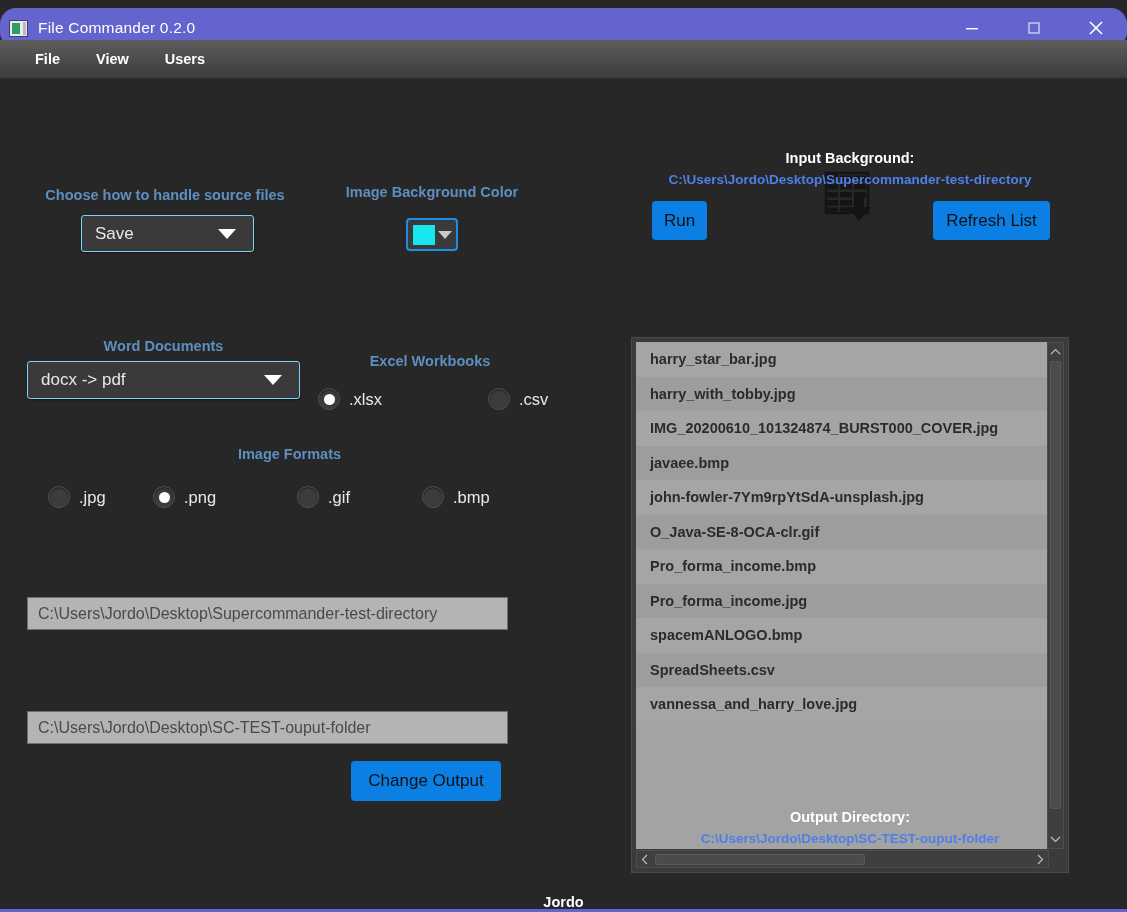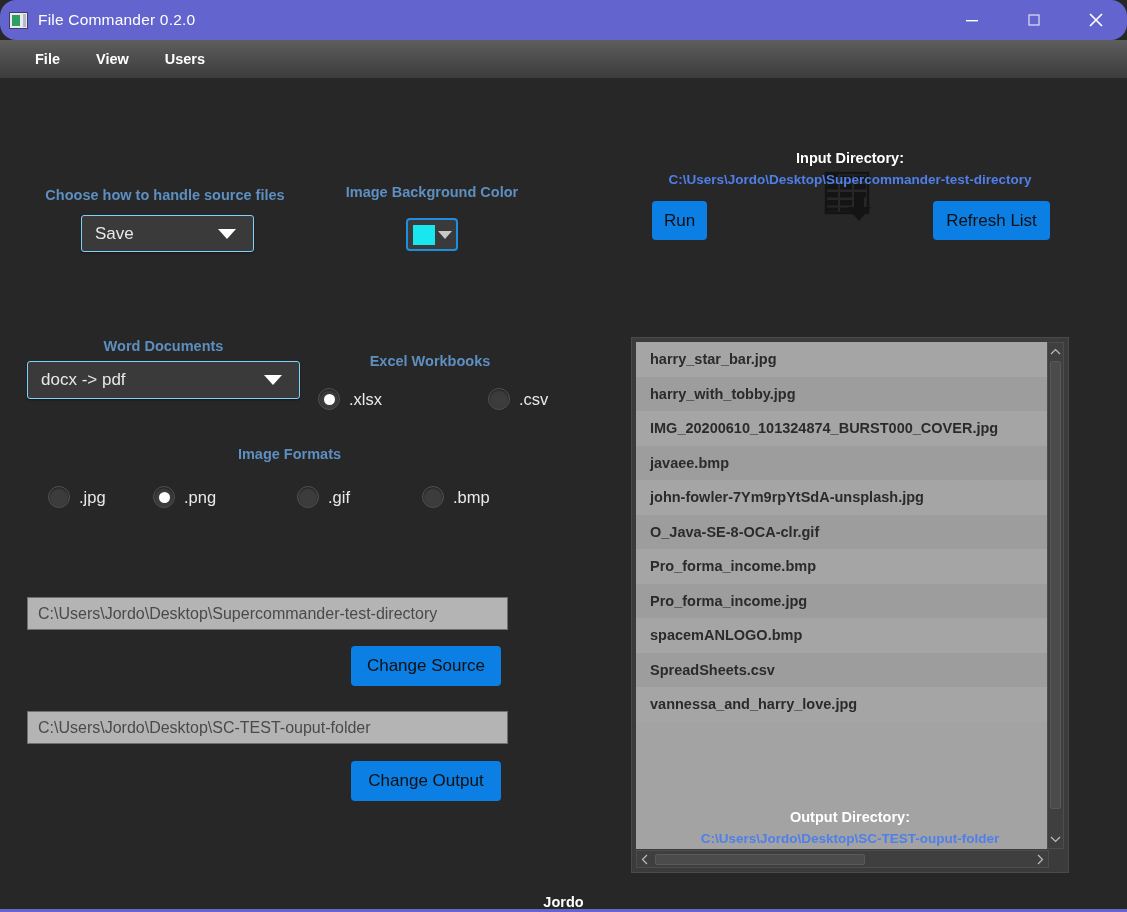--- a/index.html
+++ b/index.html
@@ -5,21 +5,21 @@
   * { box-sizing: border-box; margin: 0; padding: 0; }
   html, body {
     width: 1127px; height: 912px;
     background: #272727;
     font-family: "Liberation Sans", sans-serif;
     overflow: hidden;
   }
 
   
   .titlebar {
-    position: absolute; left: 0; top: 0; width: 1127px; height: 40px;
+    position: absolute; left: 0; top: 8px; width: 1127px; height: 40px;
     background: #6464cf;
     display: flex; align-items: center; border-radius: 16px;
   }
   .title-icon {
     width: 19px; height: 17px; margin-left: 9px; margin-right: 10px;
     background: #e8e8ee; border: 1px solid #3f3f6a;
     position: relative; flex: none;
   }
   .title-icon::before {
     content: ""; position: absolute; left: 2px; top: 2px;
@@ -264,21 +264,20 @@
   <div class="radio-row" style="left:297px; top:407px;">
     <div class="radio"></div>
     <div class="radio-label">.gif</div>
   </div>
   <div class="radio-row" style="left:422px; top:407px;">
     <div class="radio"></div>
     <div class="radio-label">.bmp</div>
   </div>
 
   <div class="pathfield" style="left:27px; top:518px; width:481px;">C:\Users\Jordo\Desktop\Supercommander-test-directory</div>
-  <div class="btn-blue" style="left:351px; top:567px; width:150px; height:40px;">Change Source</div>
 
   <div class="pathfield" style="left:27px; top:632px; width:481px;">C:\Users\Jordo\Desktop\SC-TEST-ouput-folder</div>
   <div class="btn-blue" style="left:351px; top:682px; width:150px; height:40px;">Change Output</div>
 
   <div class="grid-icon">
     <svg width="54" height="52" viewBox="0 0 54 52">
       <g fill="#141414">
         <rect x="2" y="2" width="42" height="40" fill="none" stroke="#141414" stroke-width="2.5"></rect>
         <rect x="3" y="3" width="11" height="8"></rect>
         <rect x="16" y="4.5" width="12" height="5.5"></rect>
@@ -290,21 +289,21 @@
         <rect x="16" y="21" width="12" height="5.5"></rect>
         <rect x="30" y="21" width="12" height="5.5"></rect>
         <rect x="3" y="29" width="11" height="5.5"></rect>
         <rect x="16" y="29" width="12" height="5.5"></rect>
         <rect x="3" y="36.5" width="11" height="4"></rect>
         <rect x="16" y="36.5" width="12" height="4"></rect>
       </g>
       <path d="M30 22 L40 22 L40 36 L47 36 L35 50 L23 36 L30 36 Z" fill="#141414"></path>
     </svg>
   </div>
-  <div class="dir-title" style="left:631px; top:71px; width:438px;">Input Directory:</div>
+  <div class="dir-title" style="left:631px; top:71px; width:438px;">Input Background:</div>
   <div class="dir-path" style="left:631px; top:93px; width:438px;">C:\Users\Jordo\Desktop\Supercommander-test-directory</div>
 
   <div class="btn-blue" style="left:652px; top:122px; width:55px; height:39px;">Run</div>
   <div class="btn-blue" style="left:933px; top:122px; width:117px; height:39px;">Refresh List</div>
 
   <div class="listbox">
     <div class="list-inner" id="filelist">
         <div class="list-row">harry_star_bar.jpg</div>
         <div class="list-row">harry_with_tobby.jpg</div>
         <div class="list-row">IMG_20200610_101324874_BURST000_COVER.jpg</div>

